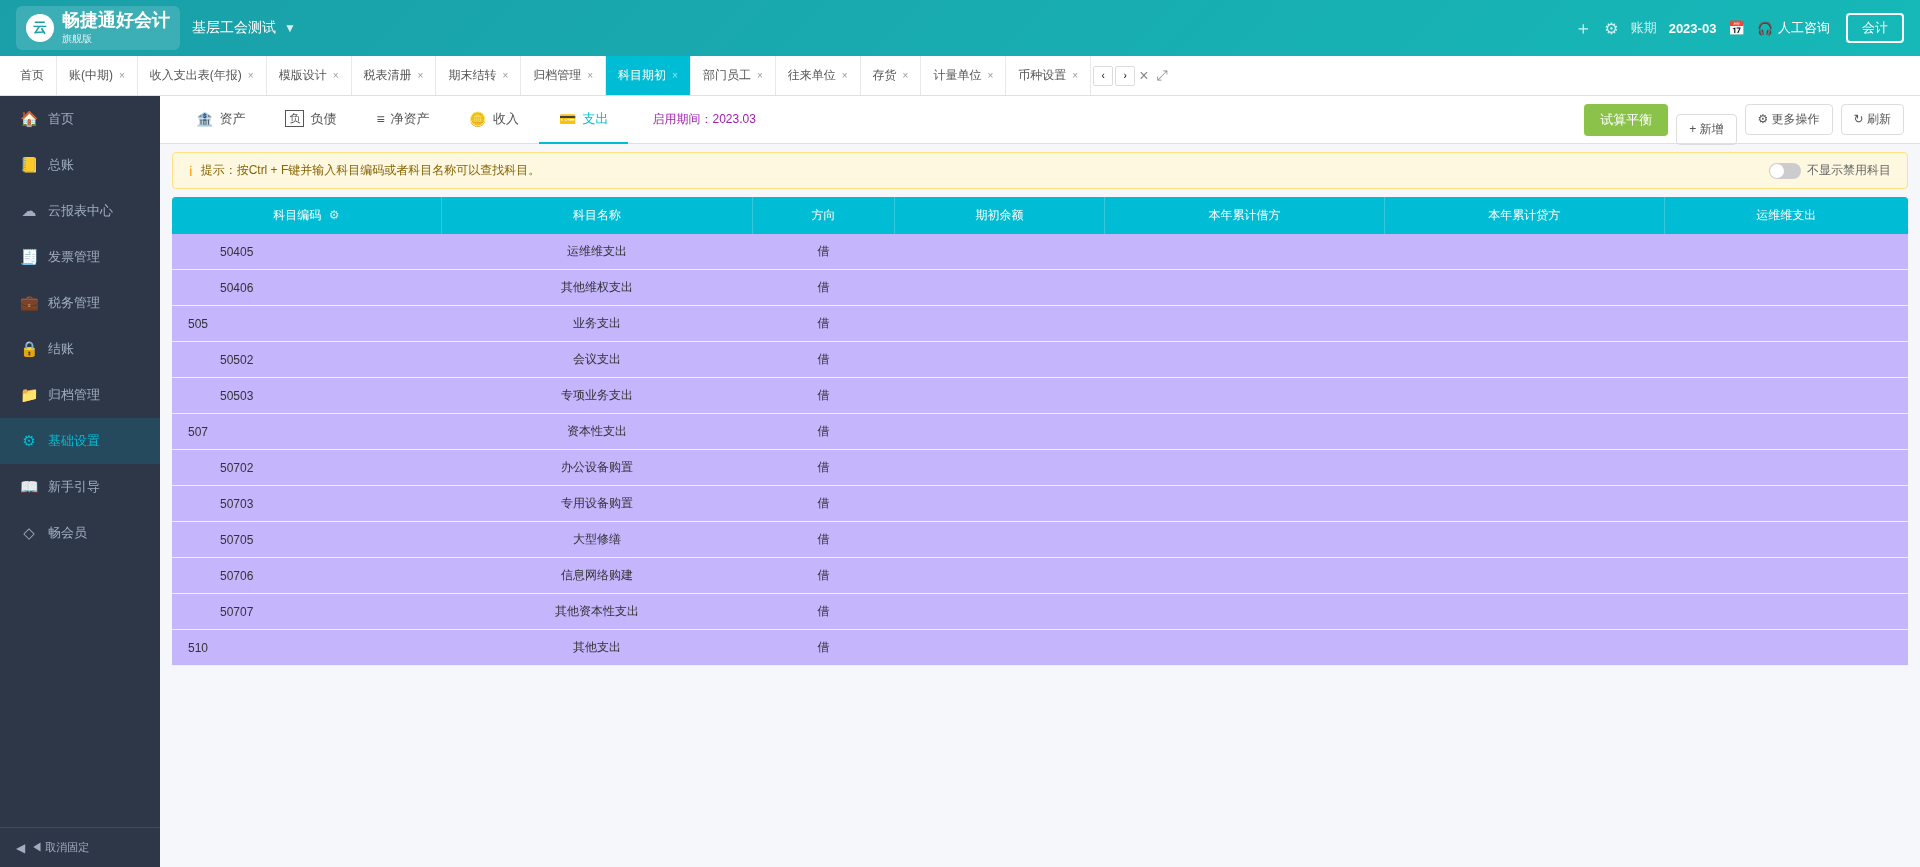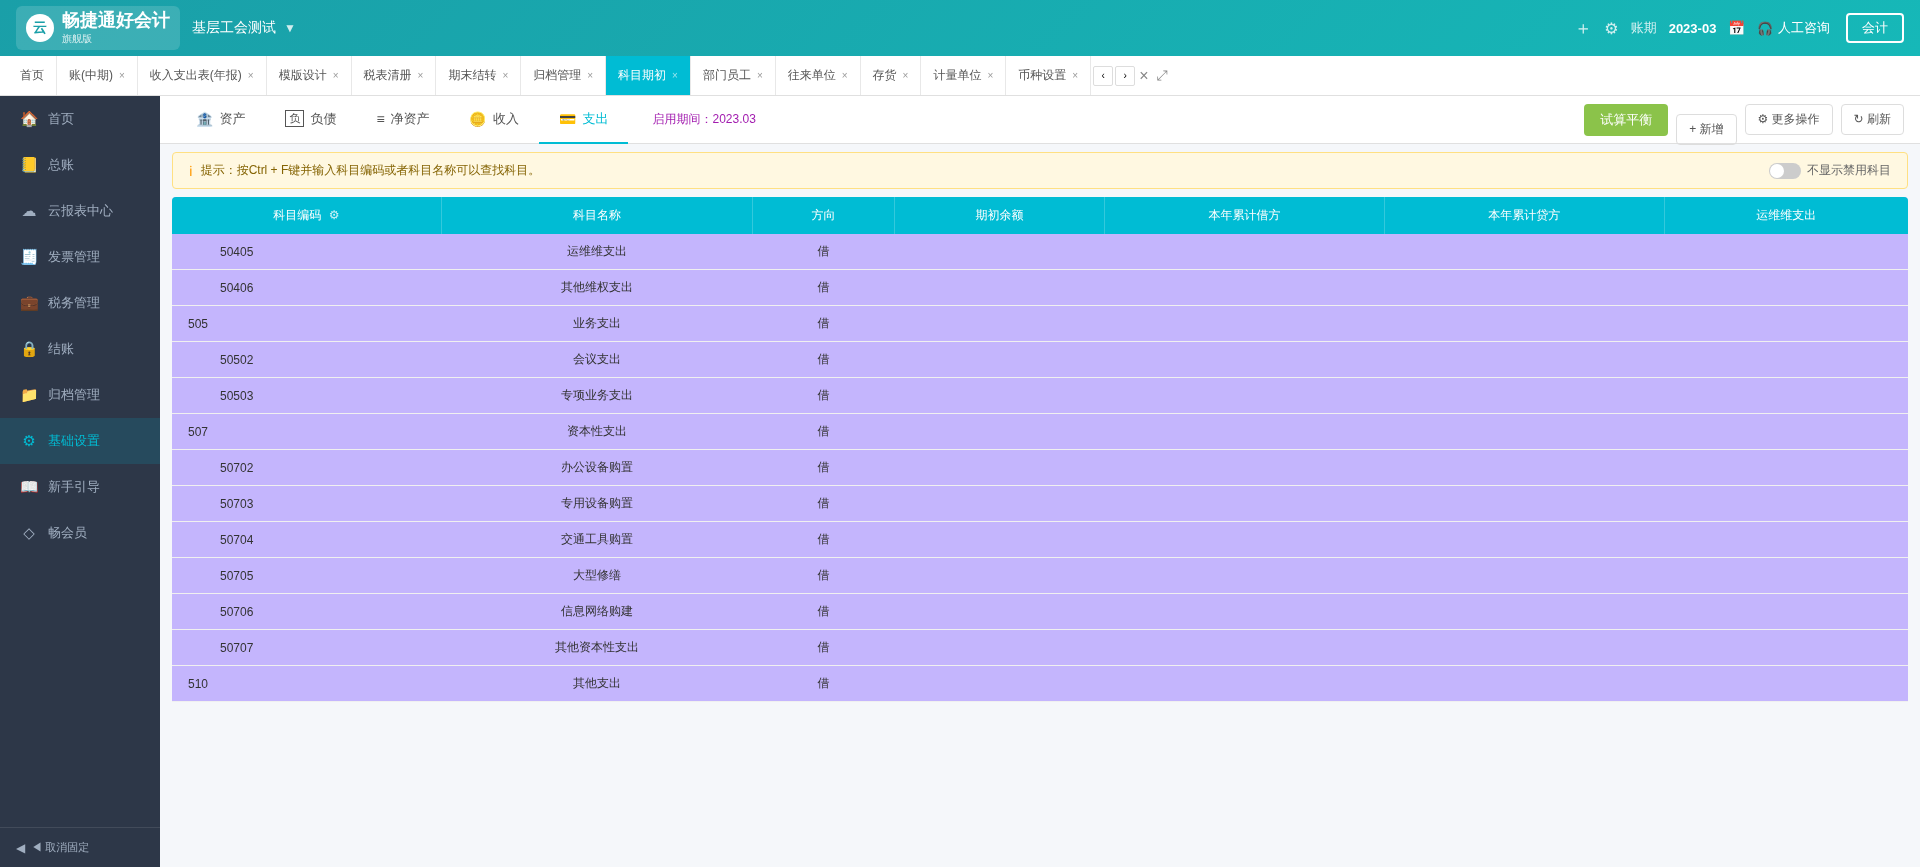--- a/index.html
+++ b/index.html
@@ -451,29 +451,20 @@
             <tr>
               <td class="code code-indent" style="padding-left: 40px;">50703</td>
               <td class="name">专用设备购置</td>
               <td>借</td>
               <td></td>
               <td></td>
               <td></td>
               <td></td>
             </tr>
             <tr>
-              <td class="code code-indent" style="padding-left: 40px;">50704</td>
-              <td class="name">交通工具购置</td>
-              <td>借</td>
-              <td></td>
-              <td></td>
-              <td></td>
-              <td></td>
-            </tr>
-            <tr>
               <td class="code code-indent" style="padding-left: 40px;">50705</td>
               <td class="name">大型修缮</td>
               <td>借</td>
               <td></td>
               <td></td>
               <td></td>
               <td></td>
             </tr>
             <tr>
               <td class="code code-indent" style="padding-left: 40px;">50706</td>

